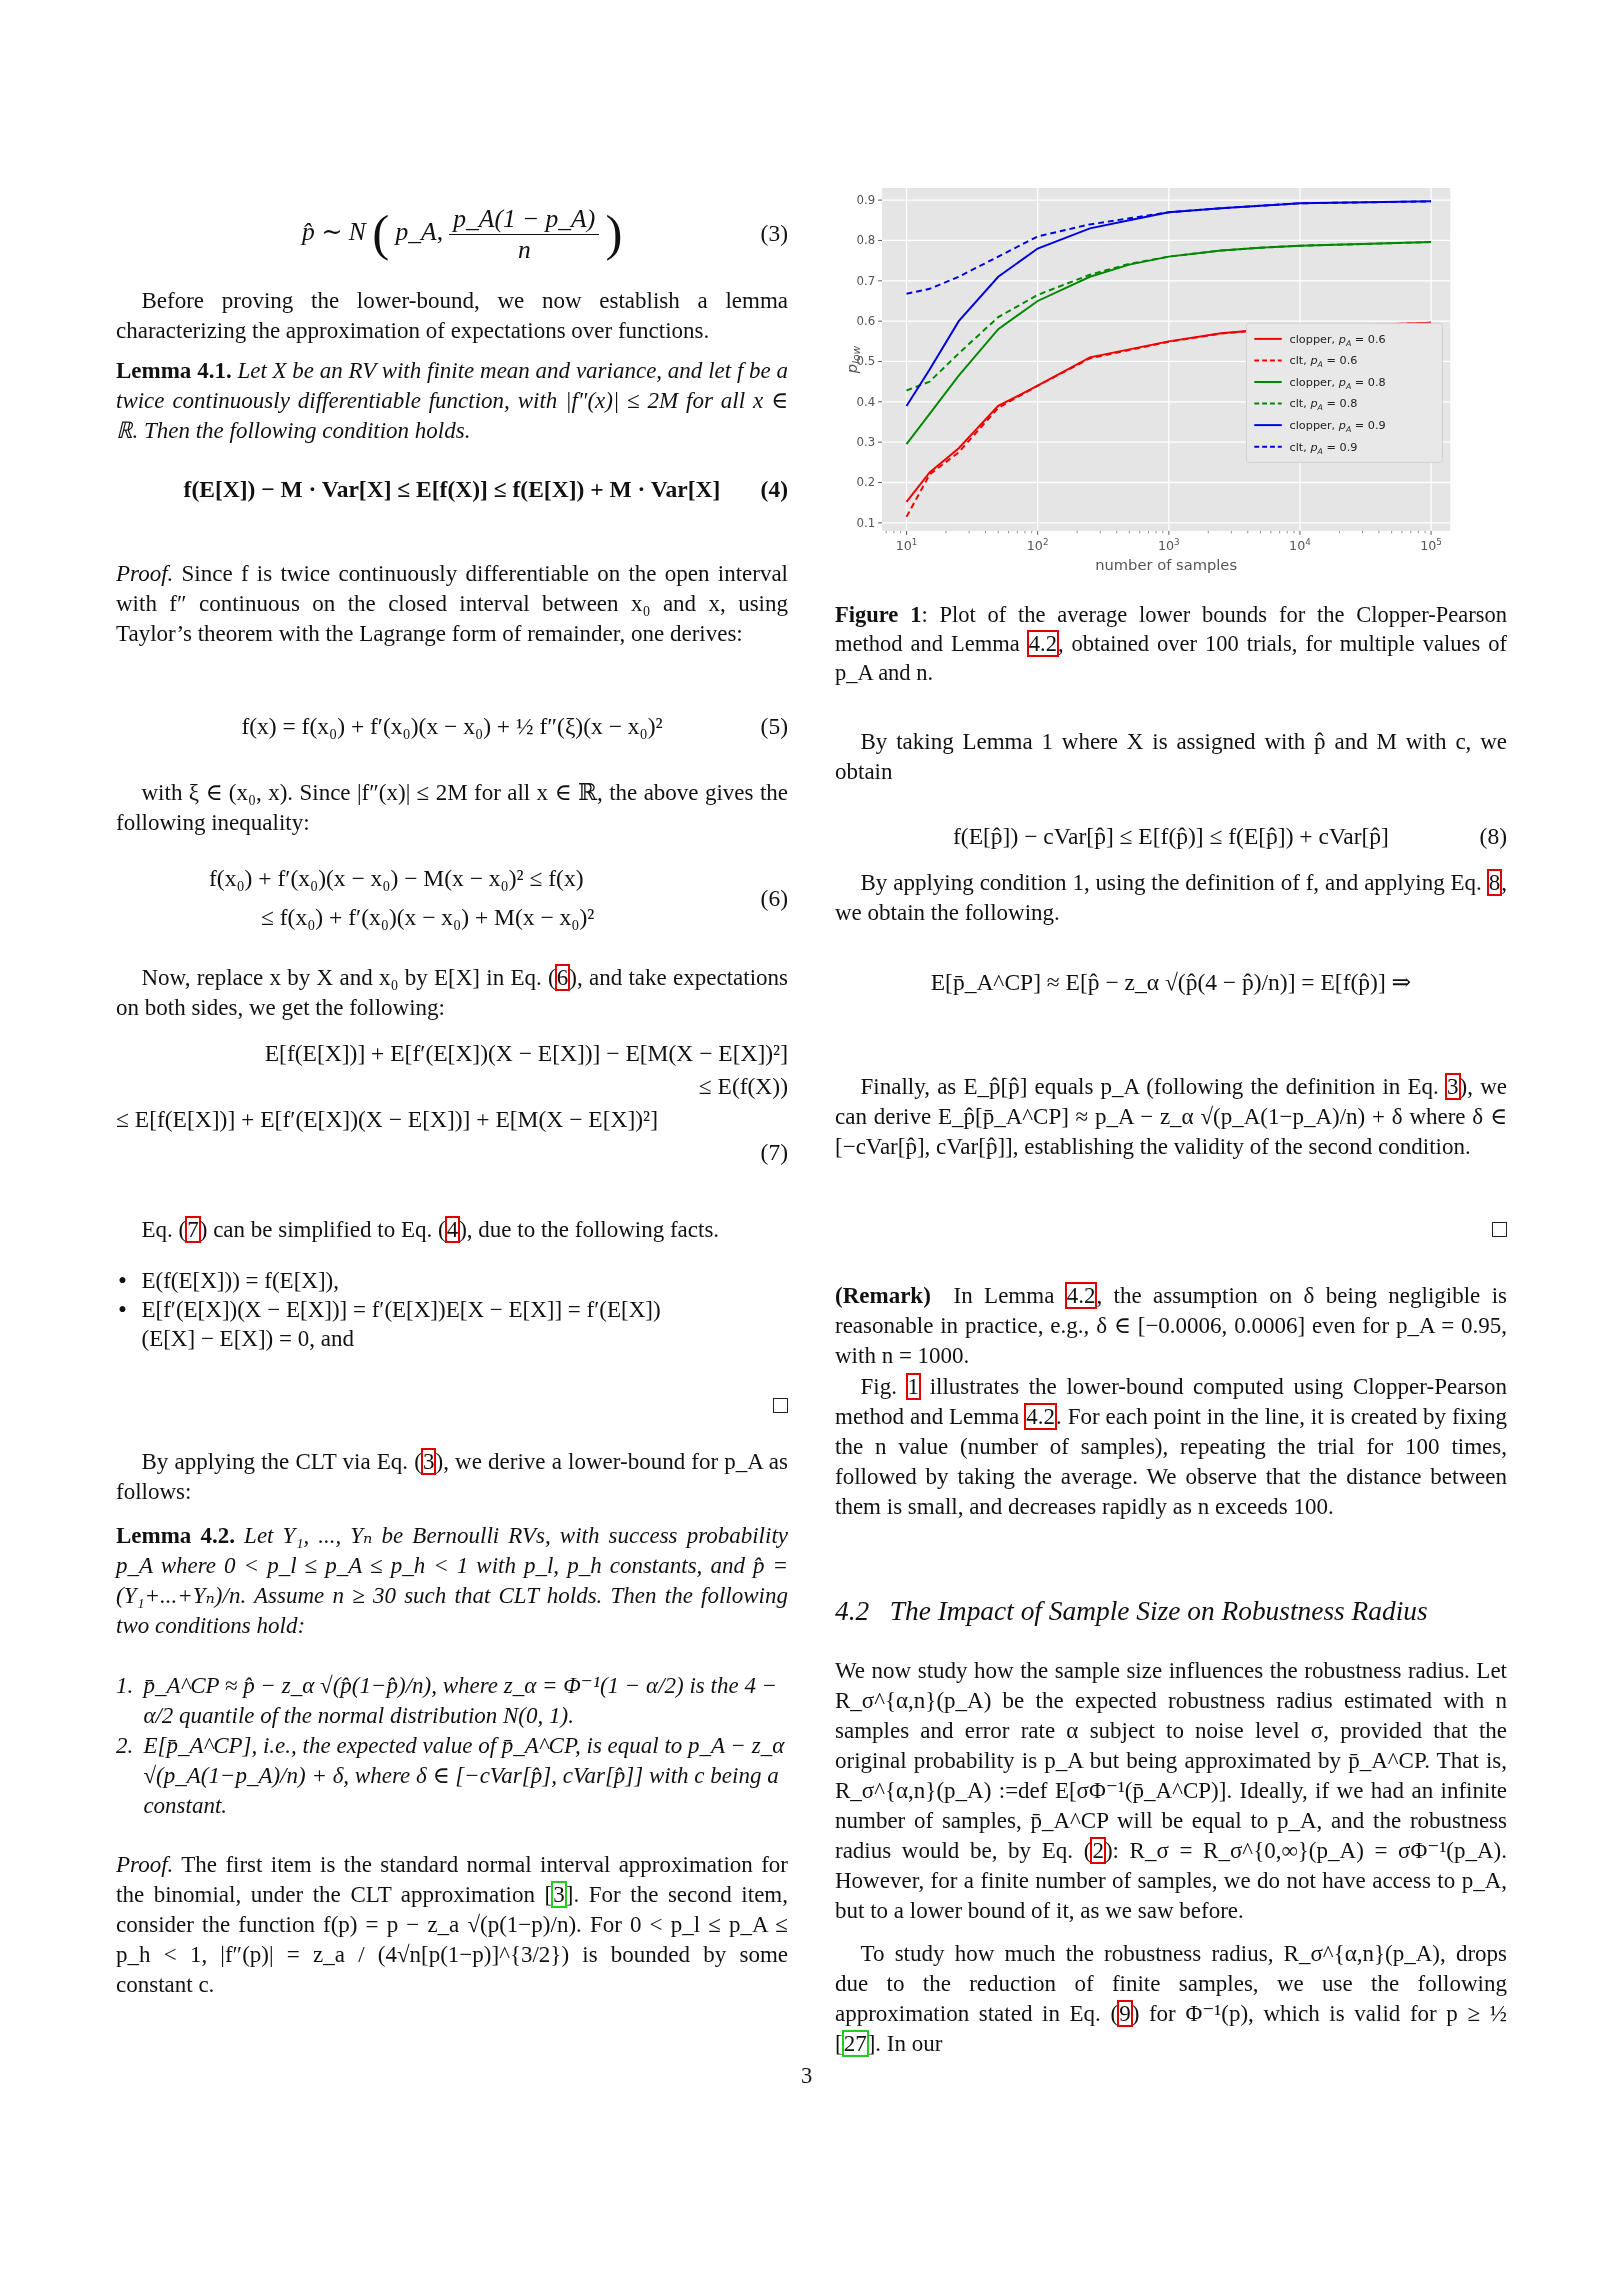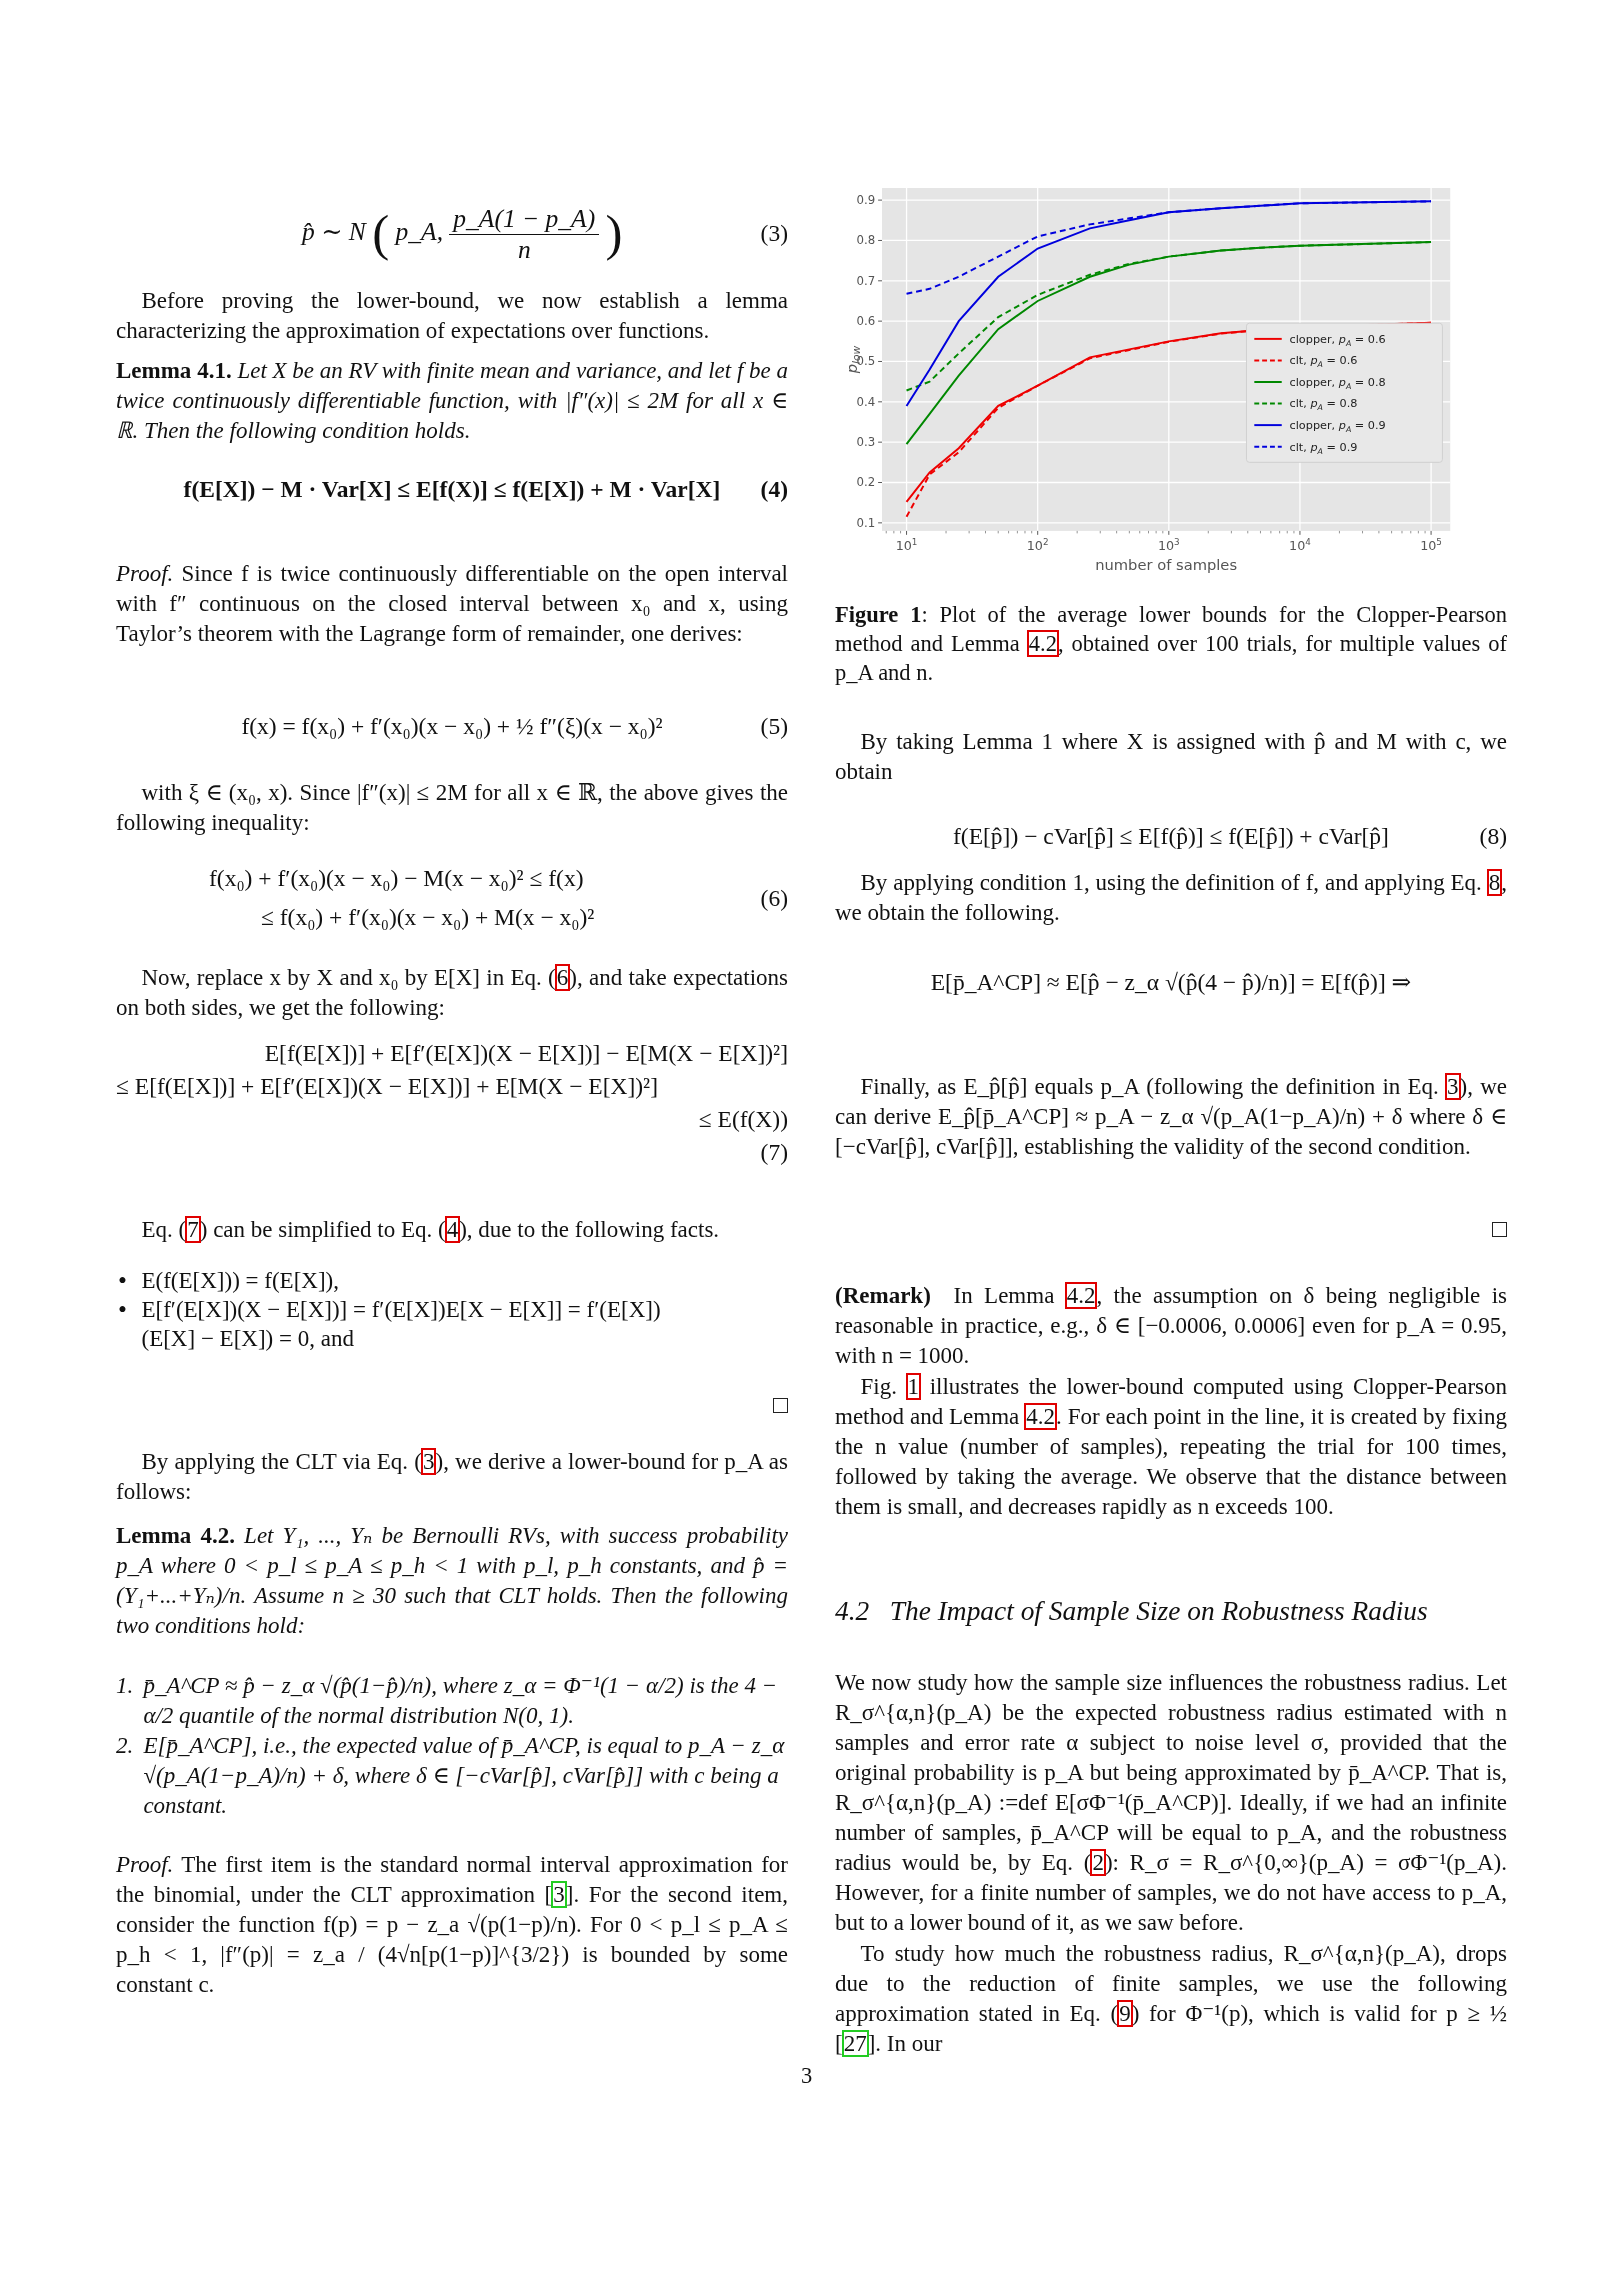--- a/index.html
+++ b/index.html
@@ -73,22 +73,22 @@
     <div style="position:absolute;left:145px;top:39px;">≤ f(x₀) + f′(x₀)(x − x₀) + M(x − x₀)²</div>
     <span class="eqnum" style="top:19.6px;">(6)</span>
   </div>
 
   <p class="para indent" style="position:absolute;top:963px;width:672px;">
     <span>Now, replace x by X and x₀ by E[X] in Eq. (</span><span class="ref-red">6</span><span>), and take expectations on both sides, we get the following:</span>
   </p>
 
   <div style="position:absolute;top:1037px;width:672px;height:157px;font-size:23.5px;line-height:33px;">
     <div style="text-align:right;">E[f(E[X])] + E[f′(E[X])(X − E[X])] − E[M(X − E[X])²]</div>
+    <div style="text-align:right;">≤ E(f(X))</div>
     <div style="text-align:left;">≤ E[f(E[X])] + E[f′(E[X])(X − E[X])] + E[M(X − E[X])²]</div>
-    <div style="text-align:right;">≤ E(f(X))</div>
     <div style="text-align:right;">(7)</div>
   </div>
 
   <p class="para indent" style="position:absolute;top:1215px;width:672px;">
     <span>Eq. (</span><span class="ref-red">7</span><span>) can be simplified to Eq. (</span><span class="ref-red">4</span><span>), due to the following facts.</span>
   </p>
 
   <div style="position:absolute;top:1266px;width:549px;line-height:29px;">
     <div class="bullet">E(f(E[X])) = f(E[X]),</div>
     <div class="bullet">E[f′(E[X])(X − E[X])] = f′(E[X])E[X − E[X]] = f′(E[X])(E[X] − E[X]) = 0, and</div>
@@ -256,21 +256,21 @@
   </p>
 
   <p class="para indent" style="position:absolute;top:1372px;width:672px;">
     <span>Fig. </span><span class="ref-red">1</span><span> illustrates the lower-bound computed using Clopper-Pearson method and Lemma </span><span class="ref-red">4.2</span><span>. For each point in the line, it is created by fixing the n value (number of samples), repeating the trial for 100 times, followed by taking the average. We observe that the distance between them is small, and decreases rapidly as n exceeds 100.</span>
   </p>
 
   <div class="section" style="position:absolute;top:1596px;width:672px;">
     <span>4.2</span>&nbsp;&nbsp;&nbsp;<span>The Impact of Sample Size on Robustness Radius</span>
   </div>
 
-  <p class="para" style="position:absolute;top:1656px;width:672px;margin-top:12px;">
+  <p class="para" style="position:absolute;top:1656px;width:672px;">
     <span>We now study how the sample size influences the robustness radius. Let R_σ^{α,n}(p_A) be the expected robustness radius estimated with n samples and error rate α subject to noise level σ, provided that the original probability is p_A but being approximated by p̄_A^CP. That is, R_σ^{α,n}(p_A) :=def E[σΦ⁻¹(p̄_A^CP)]. Ideally, if we had an infinite number of samples, p̄_A^CP will be equal to p_A, and the robustness radius would be, by Eq. (</span><span class="ref-red">2</span><span>): R_σ = R_σ^{0,∞}(p_A) = σΦ⁻¹(p_A). However, for a finite number of samples, we do not have access to p_A, but to a lower bound of it, as we saw before.</span>
   </p>
 
   <p class="para indent" style="position:absolute;top:1939px;width:672px;">
     <span>To study how much the robustness radius, R_σ^{α,n}(p_A), drops due to the reduction of finite samples, we use the following approximation stated in Eq. (</span><span class="ref-red">9</span><span>) for Φ⁻¹(p), which is valid for p ≥ ½ [</span><span class="ref-green">27</span><span>]. In our</span>
   </p>
 </div>
 
 <div class="pagenum">3</div>
 

